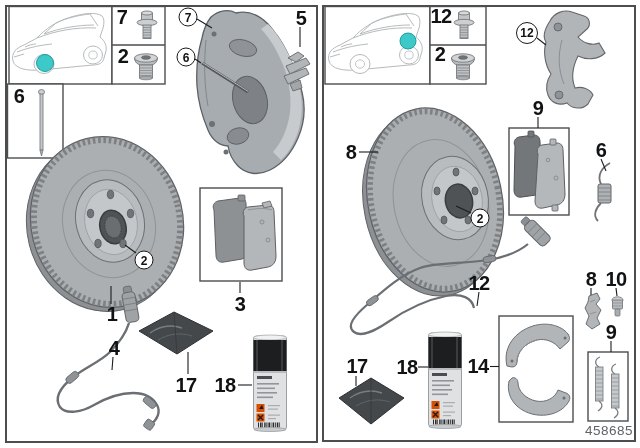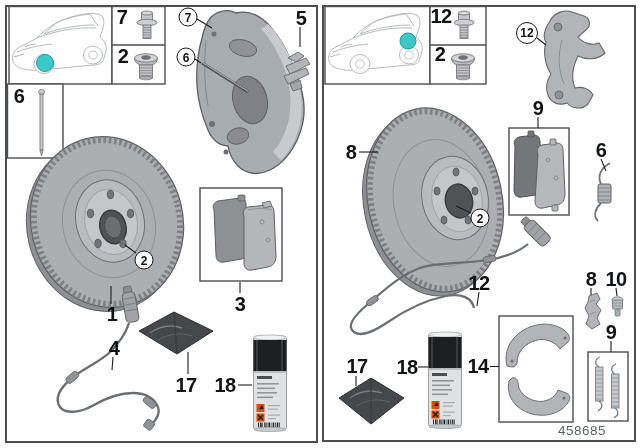--- a/index.html
+++ b/index.html
@@ -9,21 +9,21 @@
   .panel-left{left:5px;top:5px;width:313px;height:438px;}
   .panel-right{left:322px;top:5px;width:314px;height:437px;}
   .art{position:absolute;left:0;top:0;}
   .lbl{position:absolute;transform:translate(-50%,-50%);font-weight:bold;font-size:20px;
        color:#101214;line-height:1;letter-spacing:-0.5px;white-space:nowrap;z-index:5;}
   .circ{position:absolute;transform:translate(-50%,-50%);border:1.8px solid #1a1a1a;border-radius:50%;
         background:#fff;display:flex;align-items:center;justify-content:center;font-weight:bold;
         font-size:12px;color:#101214;box-sizing:border-box;z-index:6;line-height:1;}
   .c18{width:19px;height:19px;}
   .c21{width:22px;height:22px;}
-  .pn{position:absolute;left:558px;top:423px;width:75px;font-size:13.5px;
+  .pn{position:absolute;left:558px;top:423px;width:75px;text-align:right;font-size:13.5px;
       color:#5f6468;letter-spacing:.5px;z-index:5;}
 </style>
 </head>
 <body>
 
 <div class="stage">
 
   <div class="panel panel-left"></div>
   <div class="panel panel-right"></div>
 

